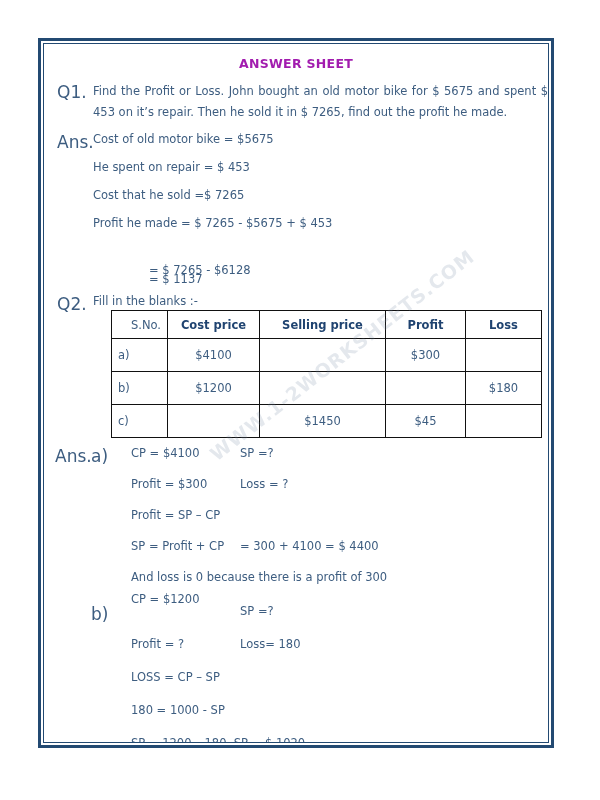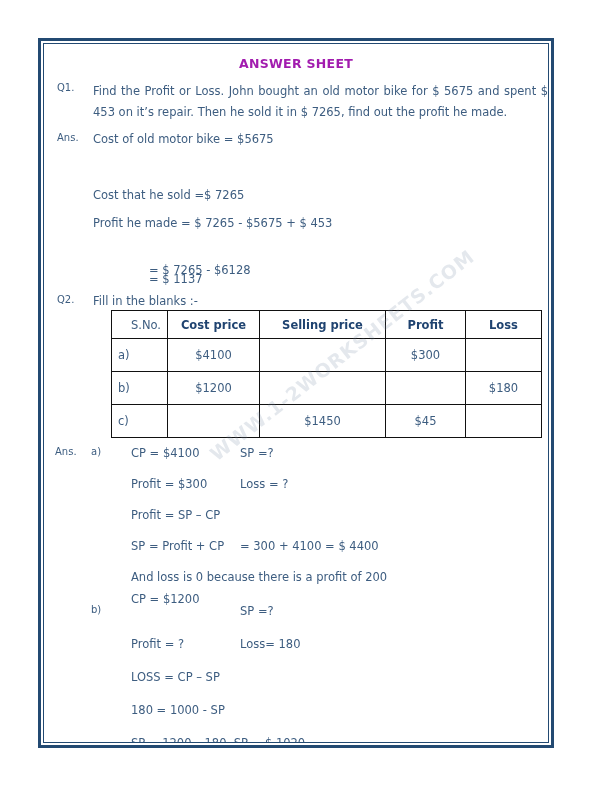--- a/index.html
+++ b/index.html
@@ -81,21 +81,21 @@
 
   
   .line {
     position: absolute;
     font-size: 11.5px;
     color: #3d5d80;
     white-space: nowrap;
   }
   .label {
     position: absolute;
-    font-size: 10px;
+    font-size: 17px;
     color: #3d5d80;
     white-space: nowrap;
   }
   .wrapline {
     position: absolute;
     font-size: 11.5px;
     color: #3d5d80;
     line-height: 21px;
     text-align: justify;
   }
@@ -147,20 +147,21 @@
 
     <div class="content">
 
       <div class="doc-title">ANSWER SHEET</div>
 
       <div class="label" style="left:13px; top:38px;">Q1.</div>
       <div class="wrapline" style="left:49px; top:37px; width:455px;">Find the Profit or Loss. John bought an old motor bike for $ 5675 and spent $ 453 on it’s repair. Then he sold it in $ 7265, find out the profit he made.</div>
 
       <div class="label" style="left:13px; top:88px;">Ans.</div>
       <div class="line" style="left:49px; top:88px;">Cost of old motor bike =    $5675</div>
+      <div class="line" style="left:49px; top:116px;">He spent on repair = $ 453</div>
       <div class="line" style="left:49px; top:144px;">Cost that he sold =$ 7265</div>
       <div class="line" style="left:49px; top:172px;">Profit he made = $ 7265 - $5675 + $ 453</div>
       <div class="line" style="left:105px; top:200px;margin-top:19px;">=  $ 7265 -   $6128</div>
       <div class="line" style="left:105px; top:228px;">=  $ 1137</div>
 
       <div class="label" style="left:13px; top:250px;">Q2.</div>
       <div class="line" style="left:49px; top:250px;">Fill in the blanks :-</div>
 
       <table class="fill-table">
         <colgroup>
@@ -207,21 +208,21 @@
       <div class="label" style="left:11px; top:402px;">Ans.</div>
 
       <div class="label" style="left:47px; top:402px;">a)</div>
       <div class="line" style="left:87px; top:402px;">CP = $4100</div>
       <div class="line" style="left:196px; top:402px;">SP =?</div>
       <div class="line" style="left:87px; top:433px;">Profit = $300</div>
       <div class="line" style="left:196px; top:433px;">Loss = ?</div>
       <div class="line" style="left:87px; top:464px;">Profit = SP – CP</div>
       <div class="line" style="left:87px; top:495px;">SP = Profit + CP</div>
       <div class="line" style="left:196px; top:495px;">= 300 + 4100 = $ 4400</div>
-      <div class="line" style="left:87px; top:526px;">And loss is 0 because there is a profit of 200</div>
+      <div class="line" style="left:87px; top:526px;">And loss is 0 because there is a profit of 300</div>
 
       <div class="label" style="left:47px; top:560px;">b)</div>
       <div class="line" style="left:87px; top:548px;">CP = $1200</div>
       <div class="line" style="left:196px; top:560px;">SP =?</div>
       <div class="line" style="left:87px; top:593px;">Profit = ?</div>
       <div class="line" style="left:196px; top:593px;">Loss= 180</div>
       <div class="line" style="left:87px; top:626px;">LOSS = CP – SP</div>
       <div class="line" style="left:87px; top:659px;">180    = 1000 - SP</div>
       <div class="line" style="left:87px; top:692px;">SP = 1200 – 180. SP = $ 1020</div>
 

